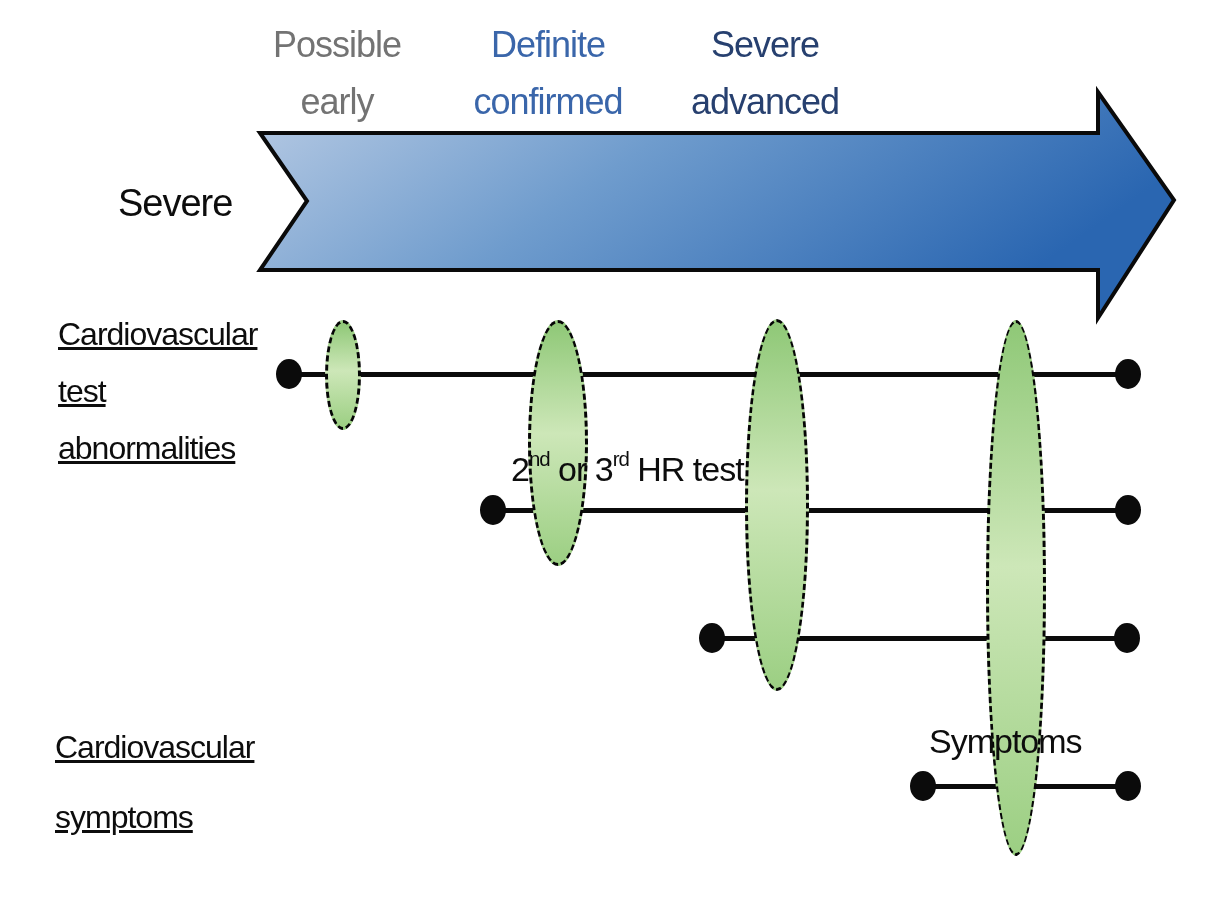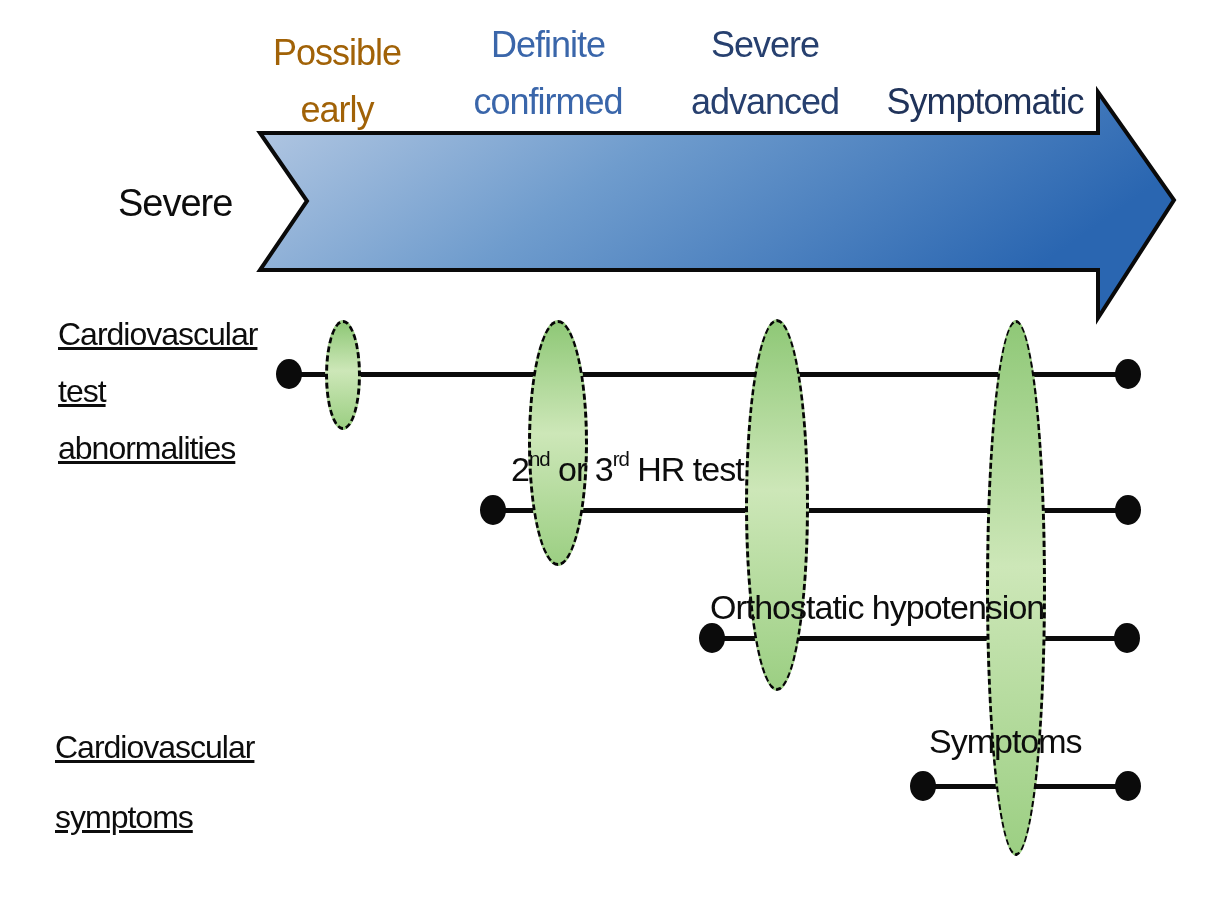--- a/index.html
+++ b/index.html
@@ -13,21 +13,21 @@
   
   .stage-label{
     position:absolute;
     text-align:center;
     font-size:36px;
     line-height:57px;
     letter-spacing:-1px;
     white-space:pre-line;
     font-weight:400;
   }
-  .stage-0{left:237px;top:24px;width:200px;color:#a16207;}
+  .stage-0{left:237px;top:16px;width:200px;color:#737373;}
   .stage-1{left:448px;top:16px;width:200px;color:#3a66aa;}
   .stage-2{left:665px;top:16px;width:200px;color:#27406f;}
   .stage-3{left:865px;top:73px;width:240px;color:#20335a;}
 
   
   .arrow-svg{position:absolute;left:0;top:0;z-index:1;}
   .stages-text{
     position:absolute;left:118px;top:182px;
     font-size:38px;color:#0d0d0d;letter-spacing:-1px;z-index:1;
   }
@@ -87,21 +87,20 @@
 <body>
 
 <div class="canvas">
 
   <div class="stage-label stage-0">Possible
 early</div>
   <div class="stage-label stage-2">Severe
 advanced</div>
   <div class="stage-label stage-1">Definite
 confirmed</div>
-  <div class="stage-label stage-3">Symptomatic</div>
 
   <svg class="arrow-svg" width="1211" height="907" viewBox="0 0 1211 907" aria-hidden="true">
     <defs>
       <linearGradient id="arrowGrad" x1="0" y1="0" x2="1" y2="0.35">
         <stop offset="0" stop-color="#b8cbe4"></stop>
         <stop offset="0.45" stop-color="#6f9ccd"></stop>
         <stop offset="1" stop-color="#2a66b1"></stop>
       </linearGradient>
     </defs>
     <polygon points="260,133 1098,133 1098,92 1174,200 1098,318 1098,270 260,270 307,201" fill="url(#arrowGrad)" stroke="#0a0a0a" stroke-width="4" stroke-linejoin="miter"></polygon>
@@ -119,21 +118,20 @@
   <div class="tl-dot dot-1r"></div>
 
   <div class="tl-bar bar-2"></div>
   <div class="tl-dot dot-2l"></div>
   <div class="tl-dot dot-2r"></div>
   <div class="tl-label label-2"><span>2</span><sup>nd</sup><span> or 3</span><sup>rd</sup><span> HR test</span></div>
 
   <div class="tl-bar bar-3"></div>
   <div class="tl-dot dot-3l"></div>
   <div class="tl-dot dot-3r"></div>
-  <div class="tl-label label-3">Orthostatic hypotension</div>
 
   <div class="tl-bar bar-4"></div>
   <div class="tl-dot dot-4l"></div>
   <div class="tl-dot dot-4r"></div>
   <div class="tl-label label-4">Symptoms</div>
 
   <div class="hl-ellipse ellipse-1"></div>
   <div class="hl-ellipse ellipse-2"></div>
   <div class="hl-ellipse ellipse-3"></div>
   <div class="hl-ellipse ellipse-4"></div>

